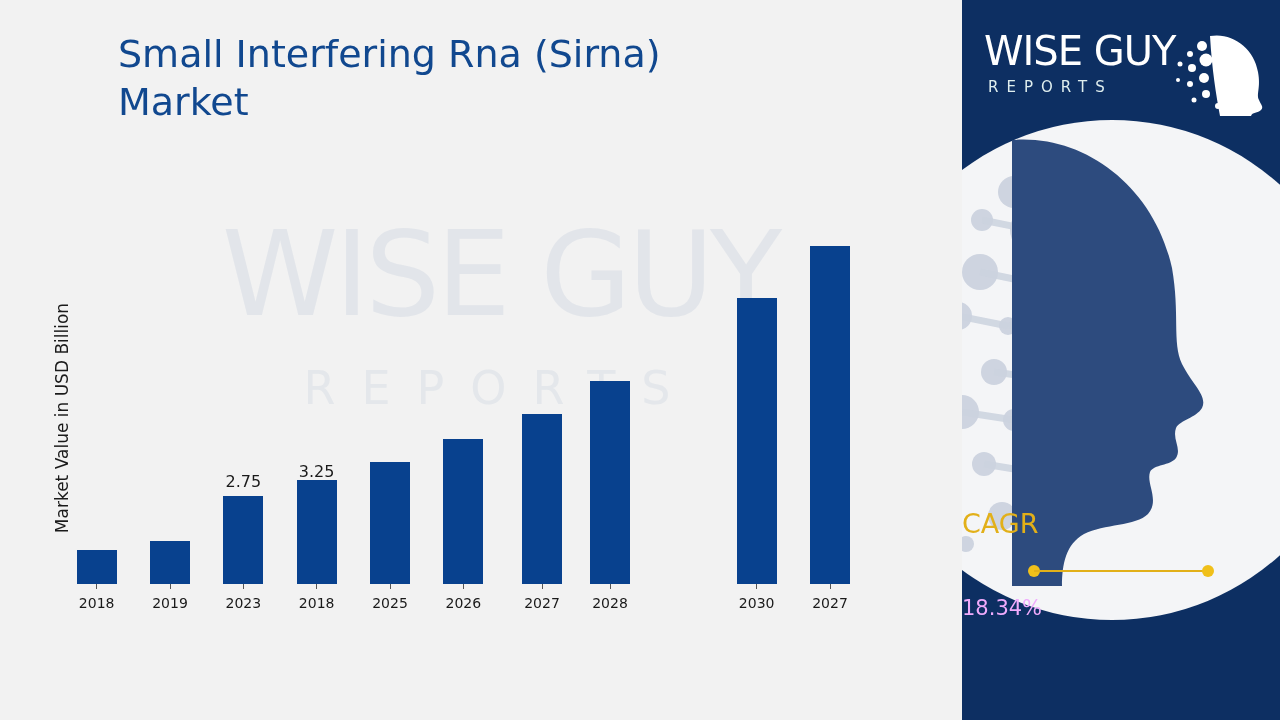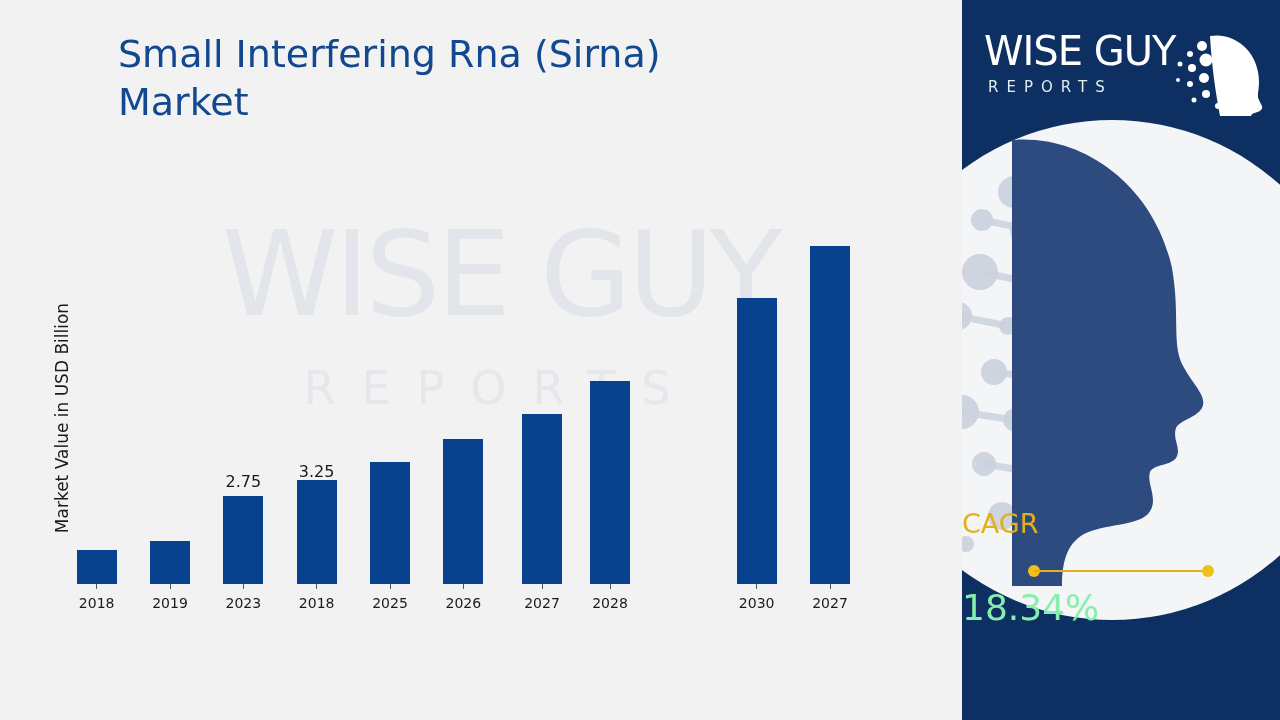--- a/index.html
+++ b/index.html
@@ -263,23 +263,23 @@
     top: 0;
     width: 12px;
     height: 12px;
     border-radius: 50%;
     background: #f0c01a;
   }
   .cagr-divider .dot.left { left: 0; }
   .cagr-divider .dot.right { right: 0; }
   .cagr-value {
     margin-top: 14px;
-    font-size: 36px;
+    font-size: 21px;
     line-height: 34px;
-    color: #86efac;
+    color: #f0abfc;
     font-family: "DejaVu Sans", sans-serif;
   }
 </style>
 </head>
 <body>
 
 <div id="root">
 
   <div class="title">Small Interfering Rna (Sirna) Market</div>
 

